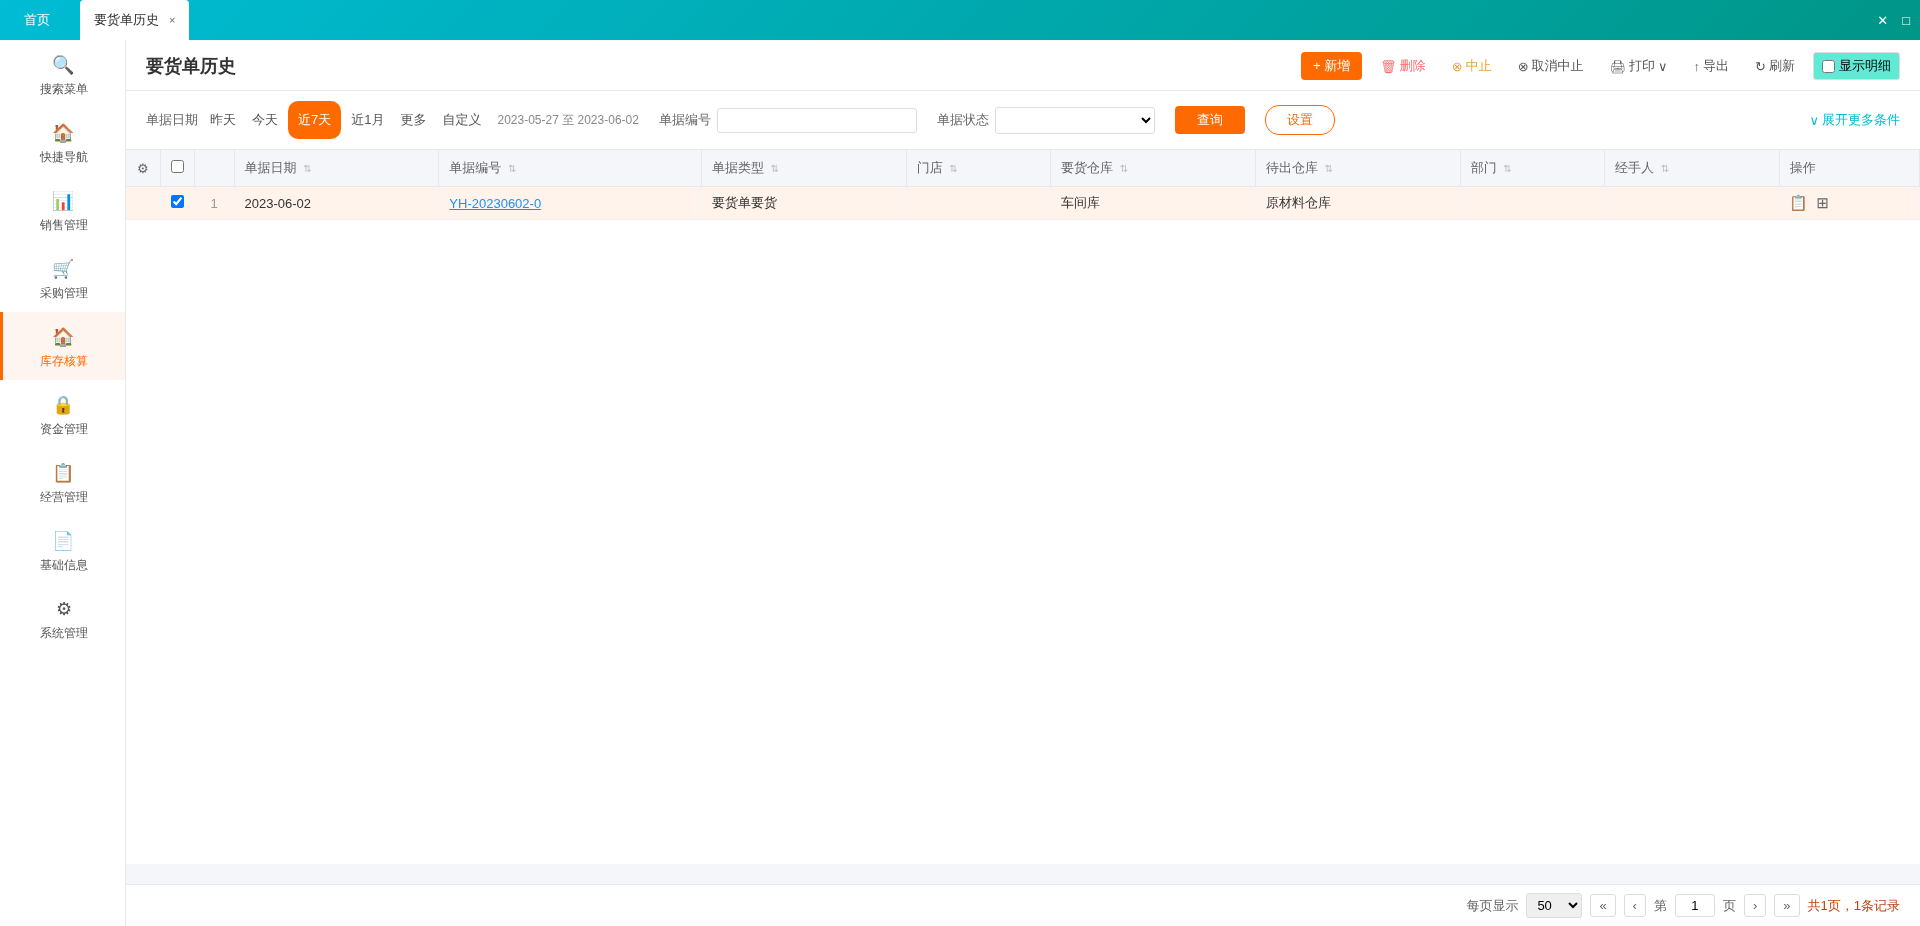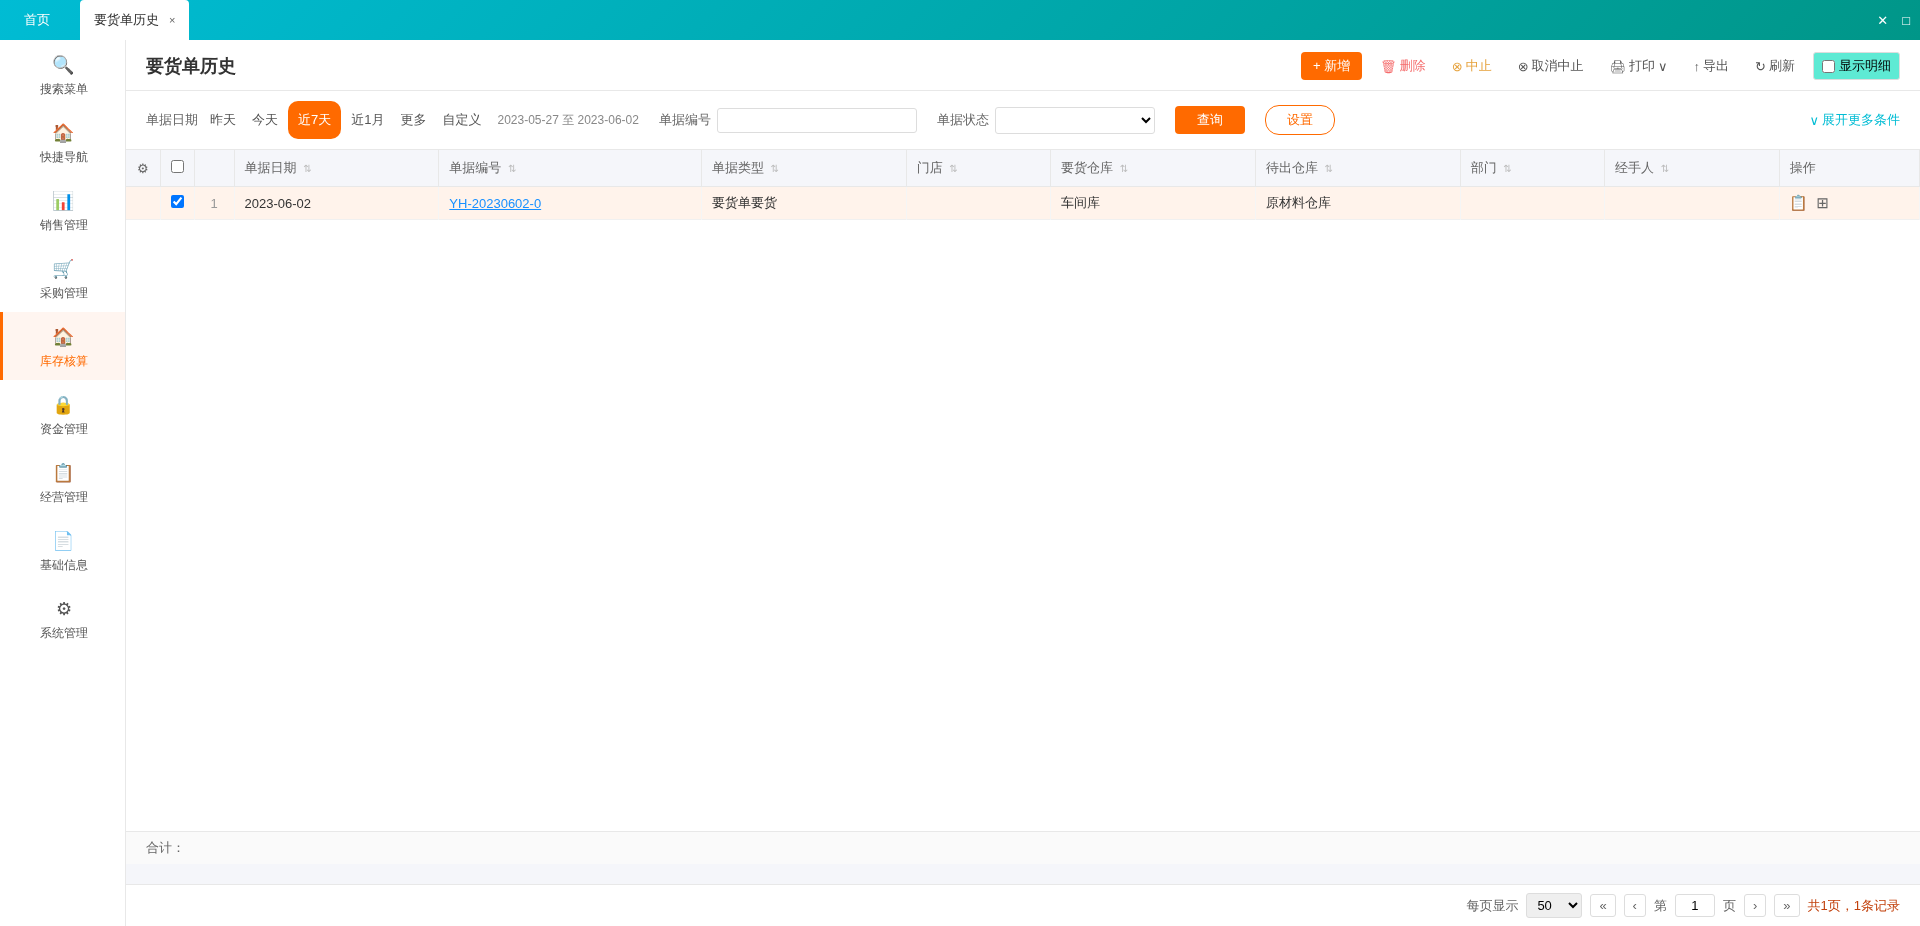--- a/index.html
+++ b/index.html
@@ -393,23 +393,20 @@
         <div class="col-ops">
           <span class="op-btn">📋</span>
           <span class="op-btn">⊞</span>
         </div>
       </td>
     </tr>
           </tbody>
       </table>
     </div>
 
-    <div class="bottom-bar">
-      <span class="total-label">合计：</span>
-    </div>
 
     <div class="pagination-bar">
       <span class="page-size-label">每页显示</span>
       <select class="page-size-select">
         <option value="50">50</option>
         <option value="10">10</option>
         <option value="20">20</option>
         <option value="100">100</option>
       </select>
       <button class="page-nav-btn">«</button>

